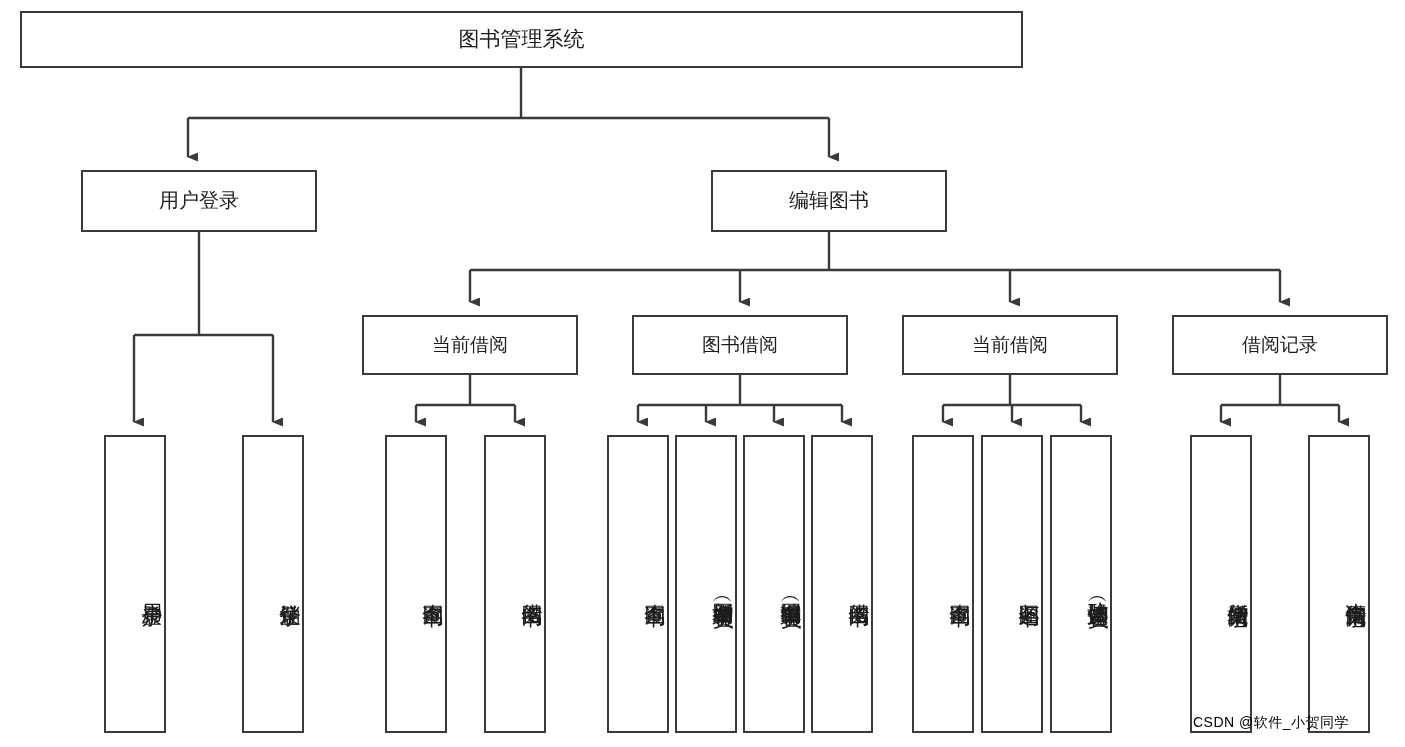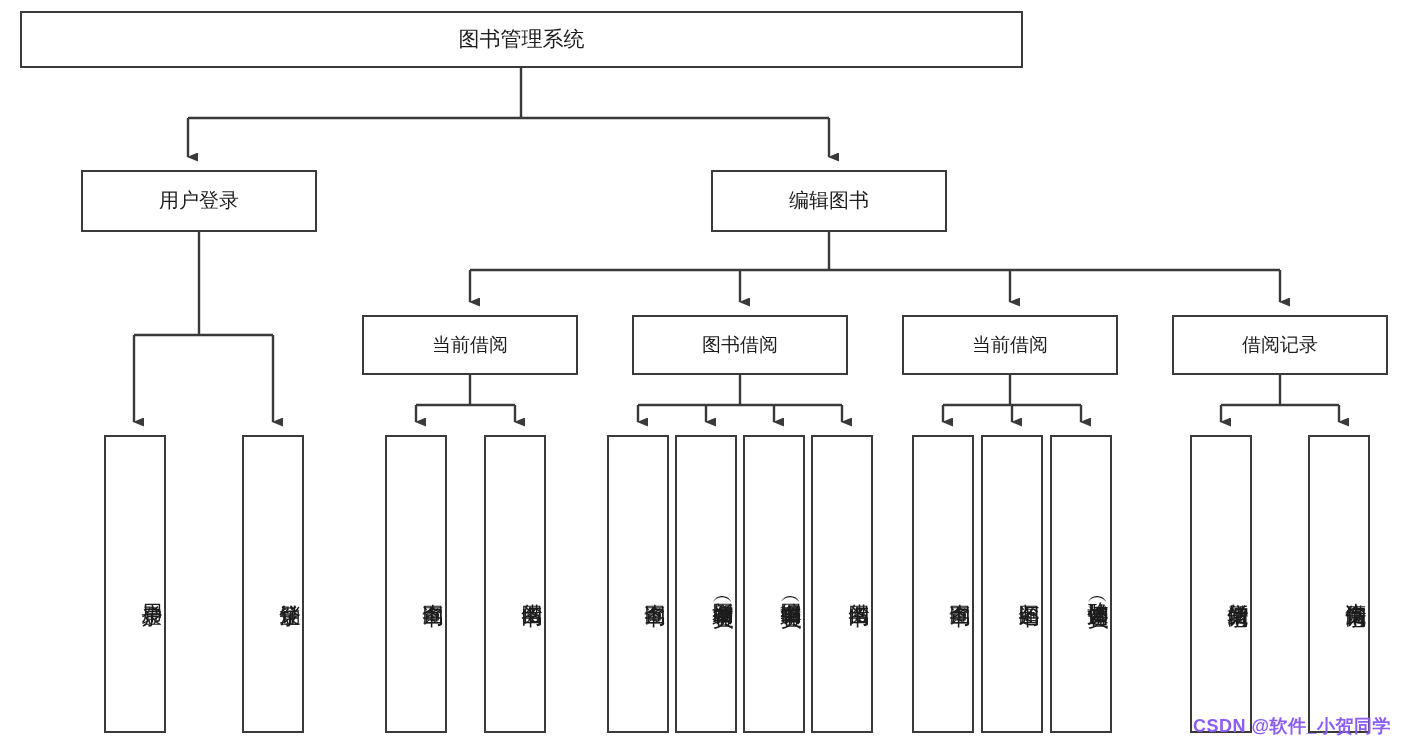--- a/index.html
+++ b/index.html
@@ -50,25 +50,24 @@
   svg.wires {
     position: absolute;
     left: 0;
     top: 0;
     width: 1405px;
     height: 747px;
     pointer-events: none;
   }
   .watermark {
     position: absolute;
-    font-size: 18px;
-    color: #8b5cf6;
+    font-size: 14px;
+    color: #000000;
     letter-spacing: 0.5px;
     white-space: nowrap;
-    font-weight: bold;
   }
 </style>
 </head>
 <body>
 
 <div id="canvas">
 
   <svg class="wires" viewBox="0 0 1405 747" xmlns="http://www.w3.org/2000/svg">
     <defs>
       <marker id="arrow" markerWidth="9" markerHeight="11" refX="4.5" refY="10" orient="auto" markerUnits="userSpaceOnUse">

